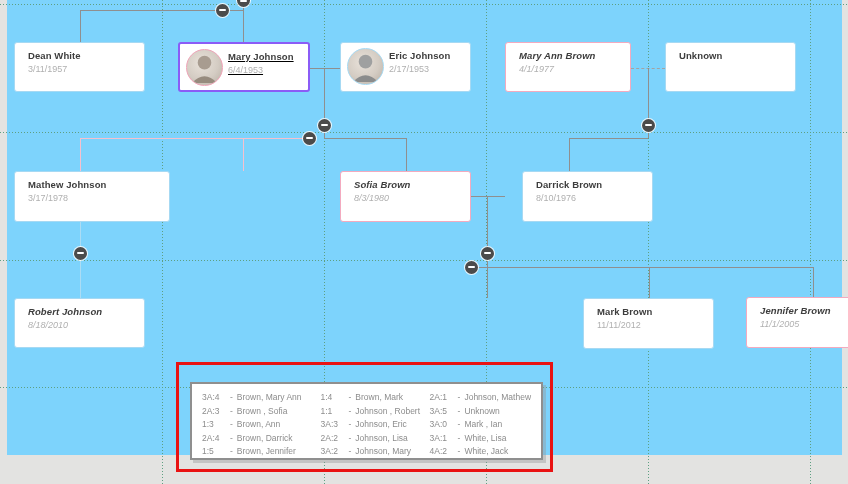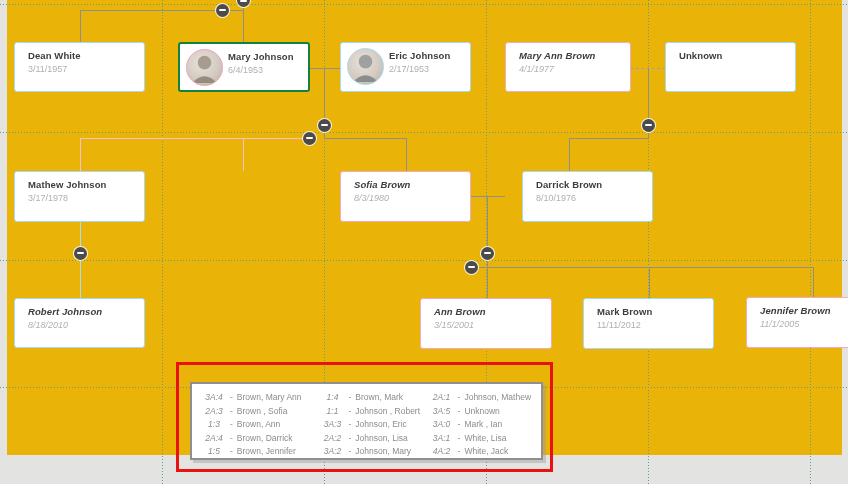--- a/index.html
+++ b/index.html
@@ -1,18 +1,18 @@
 <!DOCTYPE html>
 <html><head>
 <meta charset="utf-8">
 <title>Family Tree</title>
 <style>
   html,body{margin:0;padding:0;background:#e3e3e1;}
   #stage{position:relative;width:848px;height:484px;overflow:hidden;
-         background:#eab308;font-family:"Liberation Sans",sans-serif;}
+         background:#7dd3fc;font-family:"Liberation Sans",sans-serif;}
   
   .page-edge{position:absolute;background:#e3e3e1;z-index:0;}
   
   .grid-v{position:absolute;top:0;width:1px;height:484px;z-index:1;
           background-image:repeating-linear-gradient(to bottom,#5e9f81 0 1px,transparent 1px 3px);}
   .grid-h{position:absolute;left:0;height:1px;width:848px;z-index:1;
           background-image:repeating-linear-gradient(to right,#5e9f81 0 1px,transparent 1px 3px);}
   
   .ln{position:absolute;z-index:2;}
   .ln.gray{background:#8f8f8f;}
@@ -22,40 +22,40 @@
   
   .collapse{position:absolute;width:13px;height:13px;border-radius:50%;background:#4b4b4b;
             z-index:4;display:flex;align-items:center;justify-content:center;cursor:pointer;
             box-shadow:0 0 0 1px rgba(255,255,255,.85);}
   .collapse .minus{width:7px;height:2px;background:#fff;border-radius:1px;}
   
   .card{position:absolute;background:#fff;border-radius:3px;box-sizing:border-box;
         z-index:3;padding:7px 6px 0 13px;}
   .card.blue{border:1.5px solid #a6d9f3;}
   .card.pink{border:1.5px solid #f3aabf;font-style:italic;}
-  .card.green{border:2px solid #15803d;}
+  .card.green{border:2px solid #8b5cf6;text-decoration:underline;}
   .card .name{display:block;font-size:9.5px;font-weight:600;color:#3d3d3d;
               letter-spacing:.1px;margin-bottom:3px;white-space:nowrap;}
   .card .date{display:block;font-size:9px;color:#b0b0b0;white-space:nowrap;}
   .card.has-photo{padding-left:48px;}
   .avatar{position:absolute;left:6px;top:5px;width:37px;height:37px;border-radius:50%;
           overflow:hidden;box-sizing:border-box;
           background:radial-gradient(circle at 42% 38%,#e9e2da 0%,#d4ccc3 55%,#b6aca1 100%);}
   .avatar.ring-pink{border:1.5px solid #efa3b8;}
   .avatar.ring-blue{border:1.5px solid #a6d9f3;}
   .avatar svg{display:block;width:100%;height:100%;}
   
   #legend{position:absolute;left:190px;top:382px;width:353px;height:78px;background:#fff;
           border:2px solid #8f8f8f;box-sizing:border-box;z-index:5;
           box-shadow:3px 3px 0 rgba(150,150,150,.4);
           display:flex;padding:9px 8px 0 10px;}
   .lcol{display:flex;flex-direction:column;row-gap:4.5px;}
   .lcol.c1{width:126px;} .lcol.c2{width:116px;} .lcol.c3{width:110px;}
   .lrow{display:flex;font-size:8.5px;color:#8c8c8c;line-height:9px;white-space:nowrap;}
-  .lcode{width:24px;text-align:center;font-style:italic;}
+  .lcode{width:24px;text-align:left;}
   .ldash{margin:0 4px;}
   
   #red-box{position:absolute;left:176px;top:362px;width:377px;height:110px;
            border:3px solid #e91212;box-sizing:border-box;z-index:6;pointer-events:none;}
 </style>
 </head>
 <body>
 
 <div id="stage">
 
@@ -146,41 +146,37 @@
   </div>
   <div class="card pink" style="left:505px;top:42px;width:126px;height:50px;">
     <span class="name">Mary Ann Brown</span>
     <span class="date">4/1/1977</span>
   </div>
   <div class="card blue" style="left:665px;top:42px;width:131px;height:50px;">
     <span class="name">Unknown</span>
     <span class="date"></span>
   </div>
 
-  <div class="card blue" style="left:14px;top:171px;width:131px;height:51px;">
+  <div class="card blue" style="left:14px;top:171px;width:156px;height:51px;">
     <span class="name">Mathew Johnson</span>
     <span class="date">3/17/1978</span>
   </div>
   <div class="card pink" style="left:340px;top:171px;width:131px;height:51px;">
     <span class="name">Sofia Brown</span>
     <span class="date">8/3/1980</span>
   </div>
   <div class="card blue" style="left:522px;top:171px;width:131px;height:51px;">
     <span class="name">Darrick Brown</span>
     <span class="date">8/10/1976</span>
   </div>
 
   <div class="card blue" style="left:14px;top:298px;width:131px;height:50px;font-style:italic;">
     <span class="name">Robert Johnson</span>
     <span class="date">8/18/2010</span>
   </div>
-  <div class="card pink" style="left:420px;top:298px;width:132px;height:51px;">
-    <span class="name">Ann Brown</span>
-    <span class="date">3/15/2001</span>
-  </div>
   <div class="card blue" style="left:583px;top:298px;width:131px;height:51px;">
     <span class="name">Mark Brown</span>
     <span class="date">11/11/2012</span>
   </div>
   <div class="card pink" style="left:746px;top:297px;width:134px;height:51px;">
     <span class="name">Jennifer Brown</span>
     <span class="date">11/1/2005</span>
   </div>
 
   <div id="legend">

